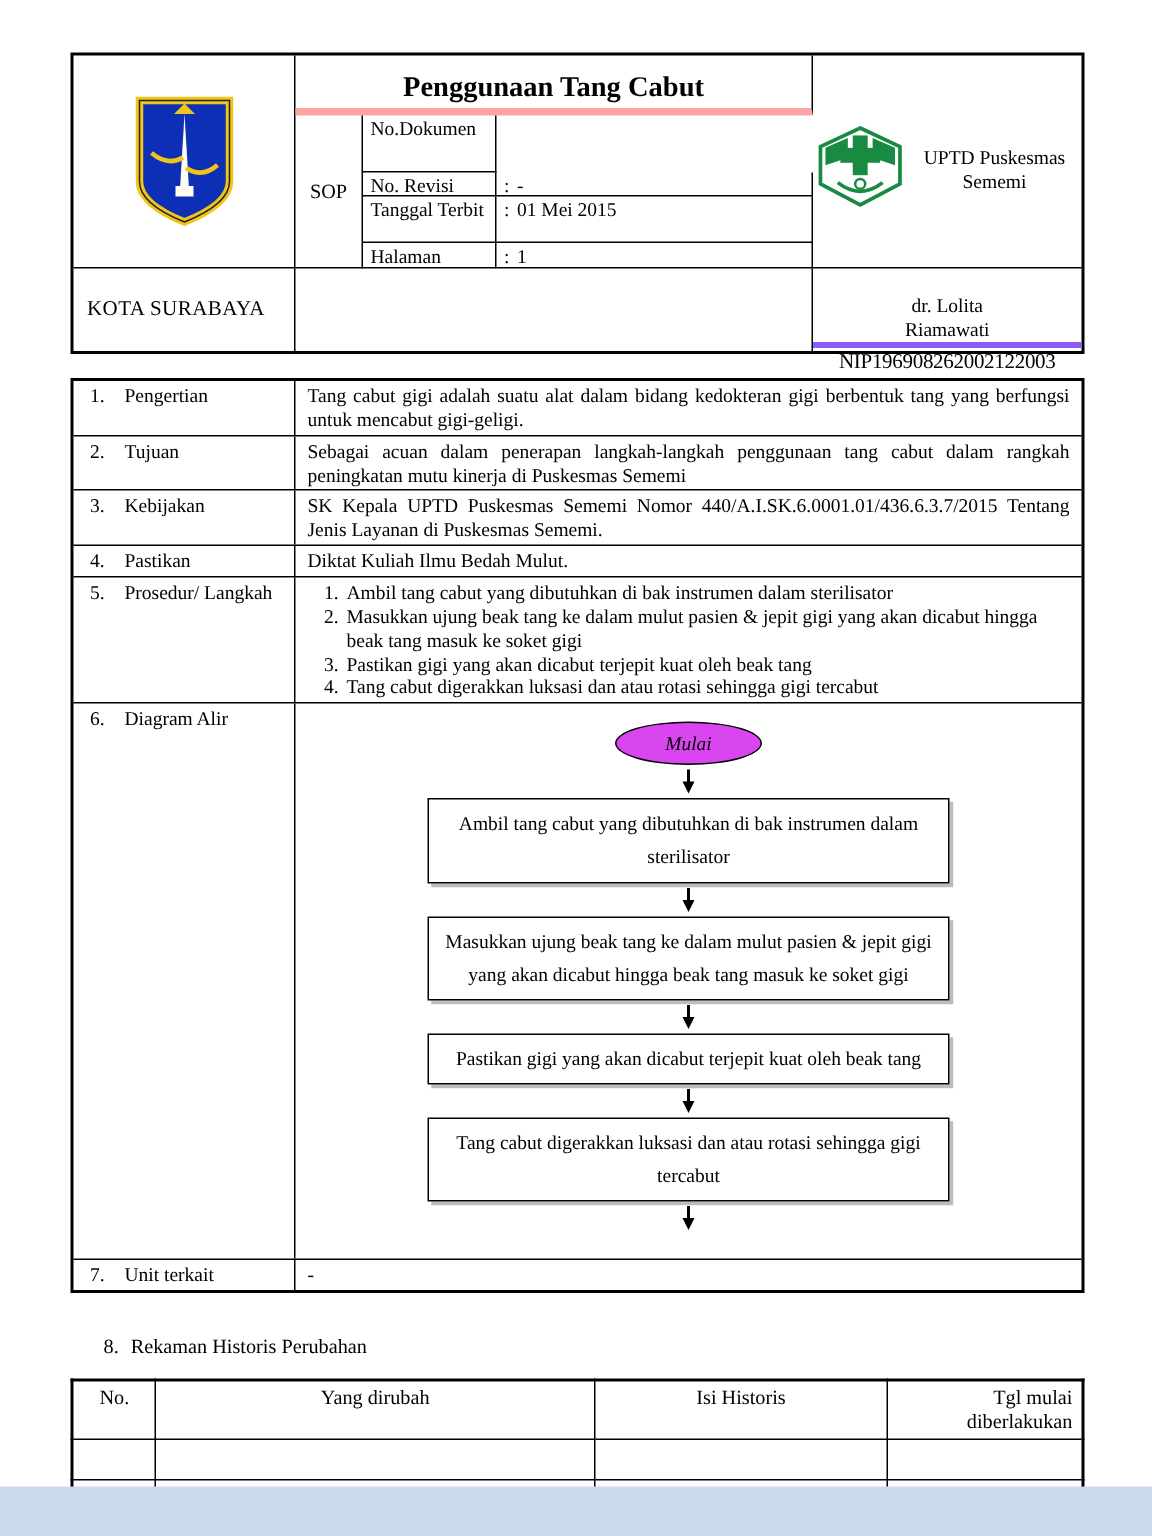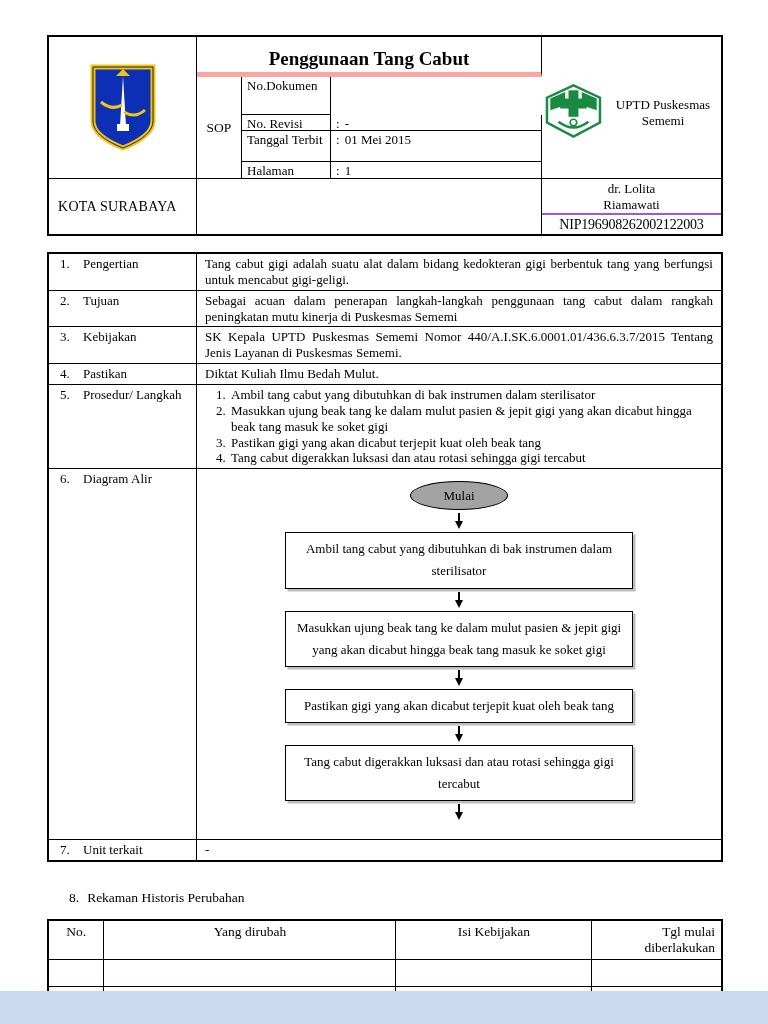--- a/index.html
+++ b/index.html
@@ -23,21 +23,21 @@
   .fv .colon{margin-right:5px;}
   .r2{grid-row:2}.r3{grid-row:3}.r4{grid-row:4}.r5{grid-row:5}
   .c3{grid-column:3}.c4{grid-column:4}
   .right-cell{grid-column:5;grid-row:1/6;border-bottom:1px solid #000;
     display:flex;flex-direction:row;align-items:center;padding-top:7px;}
   .org-name{margin-top:4px;font-size:13px;text-align:center;}
   .city-cell{grid-column:1;grid-row:6;border-right:1px solid #000;display:flex;align-items:center;
     padding-left:9px;font-size:14px;letter-spacing:.3px;}
   .mid-cell{grid-column:2/5;grid-row:6;border-right:1px solid #000;}
   .sig-cell{grid-column:5;grid-row:6;text-align:center;font-size:13px;}
-  .sig-name{border-bottom:2px solid #8b5cf6;padding:2px 0 1px;line-height:1.2;}
+  .sig-name{border-bottom:4px solid #8b5cf6;padding:2px 0 1px;line-height:1.2;margin-top:15px;}
   .sig-name span{display:inline-block;width:84px;}
   .sig-nip{padding-top:2px;font-size:14px;letter-spacing:-.2px;}
 
   
   .main{border:2px solid #000;margin-top:16px;font-size:13px;line-height:1.22;}
   .m-row{display:flex;border-bottom:1px solid #000;}
   .m-row:last-child{border-bottom:none;}
   .m-left{width:148px;flex:none;border-right:1px solid #000;padding:2px 4px 2px 11px;
     display:flex;gap:8px;align-items:flex-start;box-sizing:border-box;}
   .m-no{width:15px;flex:none;}
@@ -45,21 +45,21 @@
   .m-right{flex:1;min-width:0;padding:2px 8px;}
   .just{text-align:justify;}
   .rh1{min-height:30px}.rh2{min-height:32px}.rh3{min-height:32px}.rh4{min-height:17px}
   .rh5{min-height:80px}.rh7{min-height:17px}
   .proc-list{margin:0;padding-left:24px;}
   .proc-list li{padding-left:2px;}
 
   
   .flow{display:flex;flex-direction:column;align-items:center;padding:10px 0 14px;}
   .fc-oval{border:1.5px solid #000;border-radius:50%;display:flex;align-items:center;
-    justify-content:center;height:27px;background:#a3a3a3;}
+    justify-content:center;height:27px;background:#d946ef;font-style:italic;}
   .fc-start{width:96px;}
   .fc-end{width:108px;}
   .fc-box{border:1px solid #000;width:348px;text-align:center;padding:5px 9px;line-height:1.7;
     box-shadow:2.5px 2.5px 0 #bdbdbd;background:#fff;box-sizing:border-box;}
   .fc-arrow{width:2px;height:9px;background:#000;position:relative;margin:3px 0 10px;}
   .fc-arrow::after{content:"";position:absolute;left:50%;transform:translateX(-50%);
     bottom:-7px;border-left:4.5px solid transparent;border-right:4.5px solid transparent;
     border-top:8px solid #000;}
 
   
@@ -215,21 +215,21 @@
     <div class="h8">
       <span>8.</span>
       <span>Rekaman Historis Perubahan</span>
     </div>
 
     <table class="hist">
       <tbody>
           <tr>
         <th class="w-no">No.</th>
         <th class="w-yang">Yang dirubah</th>
-        <th class="w-isi">Isi Kebijakan</th>
+        <th class="w-isi">Isi Historis</th>
         <th class="w-tgl">Tgl mulai diberlakukan</th>
       </tr>
       <tr class="empty-a">
         <td></td>
         <td></td>
         <td></td>
         <td></td>
       </tr>
       <tr class="empty-b">
         <td></td>

